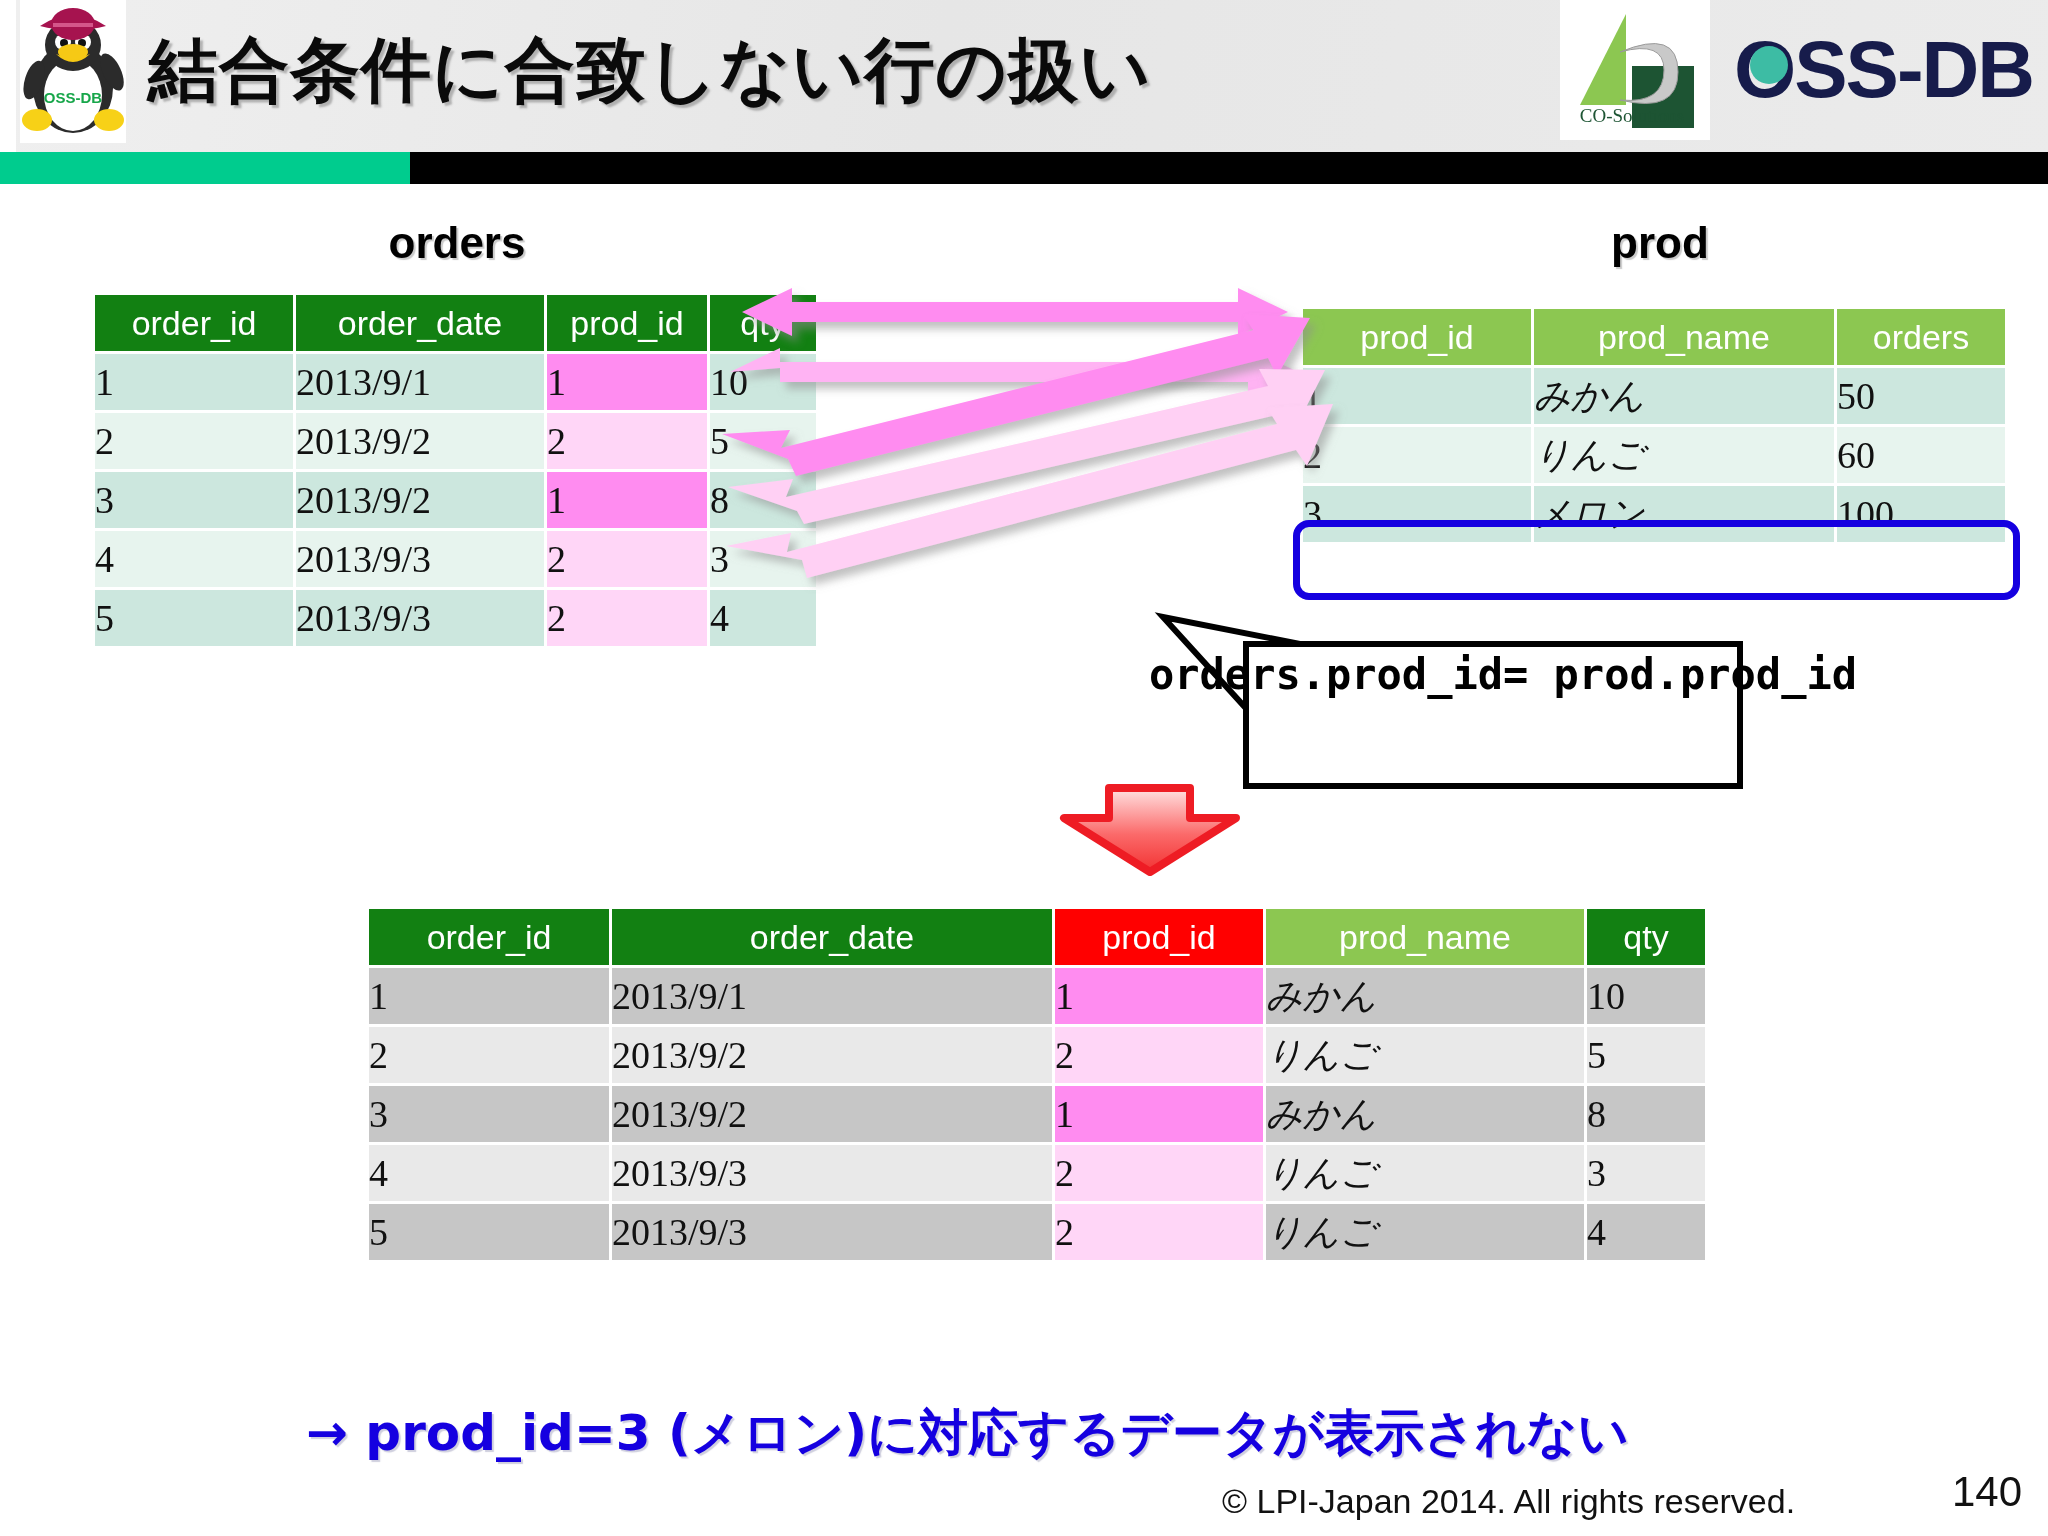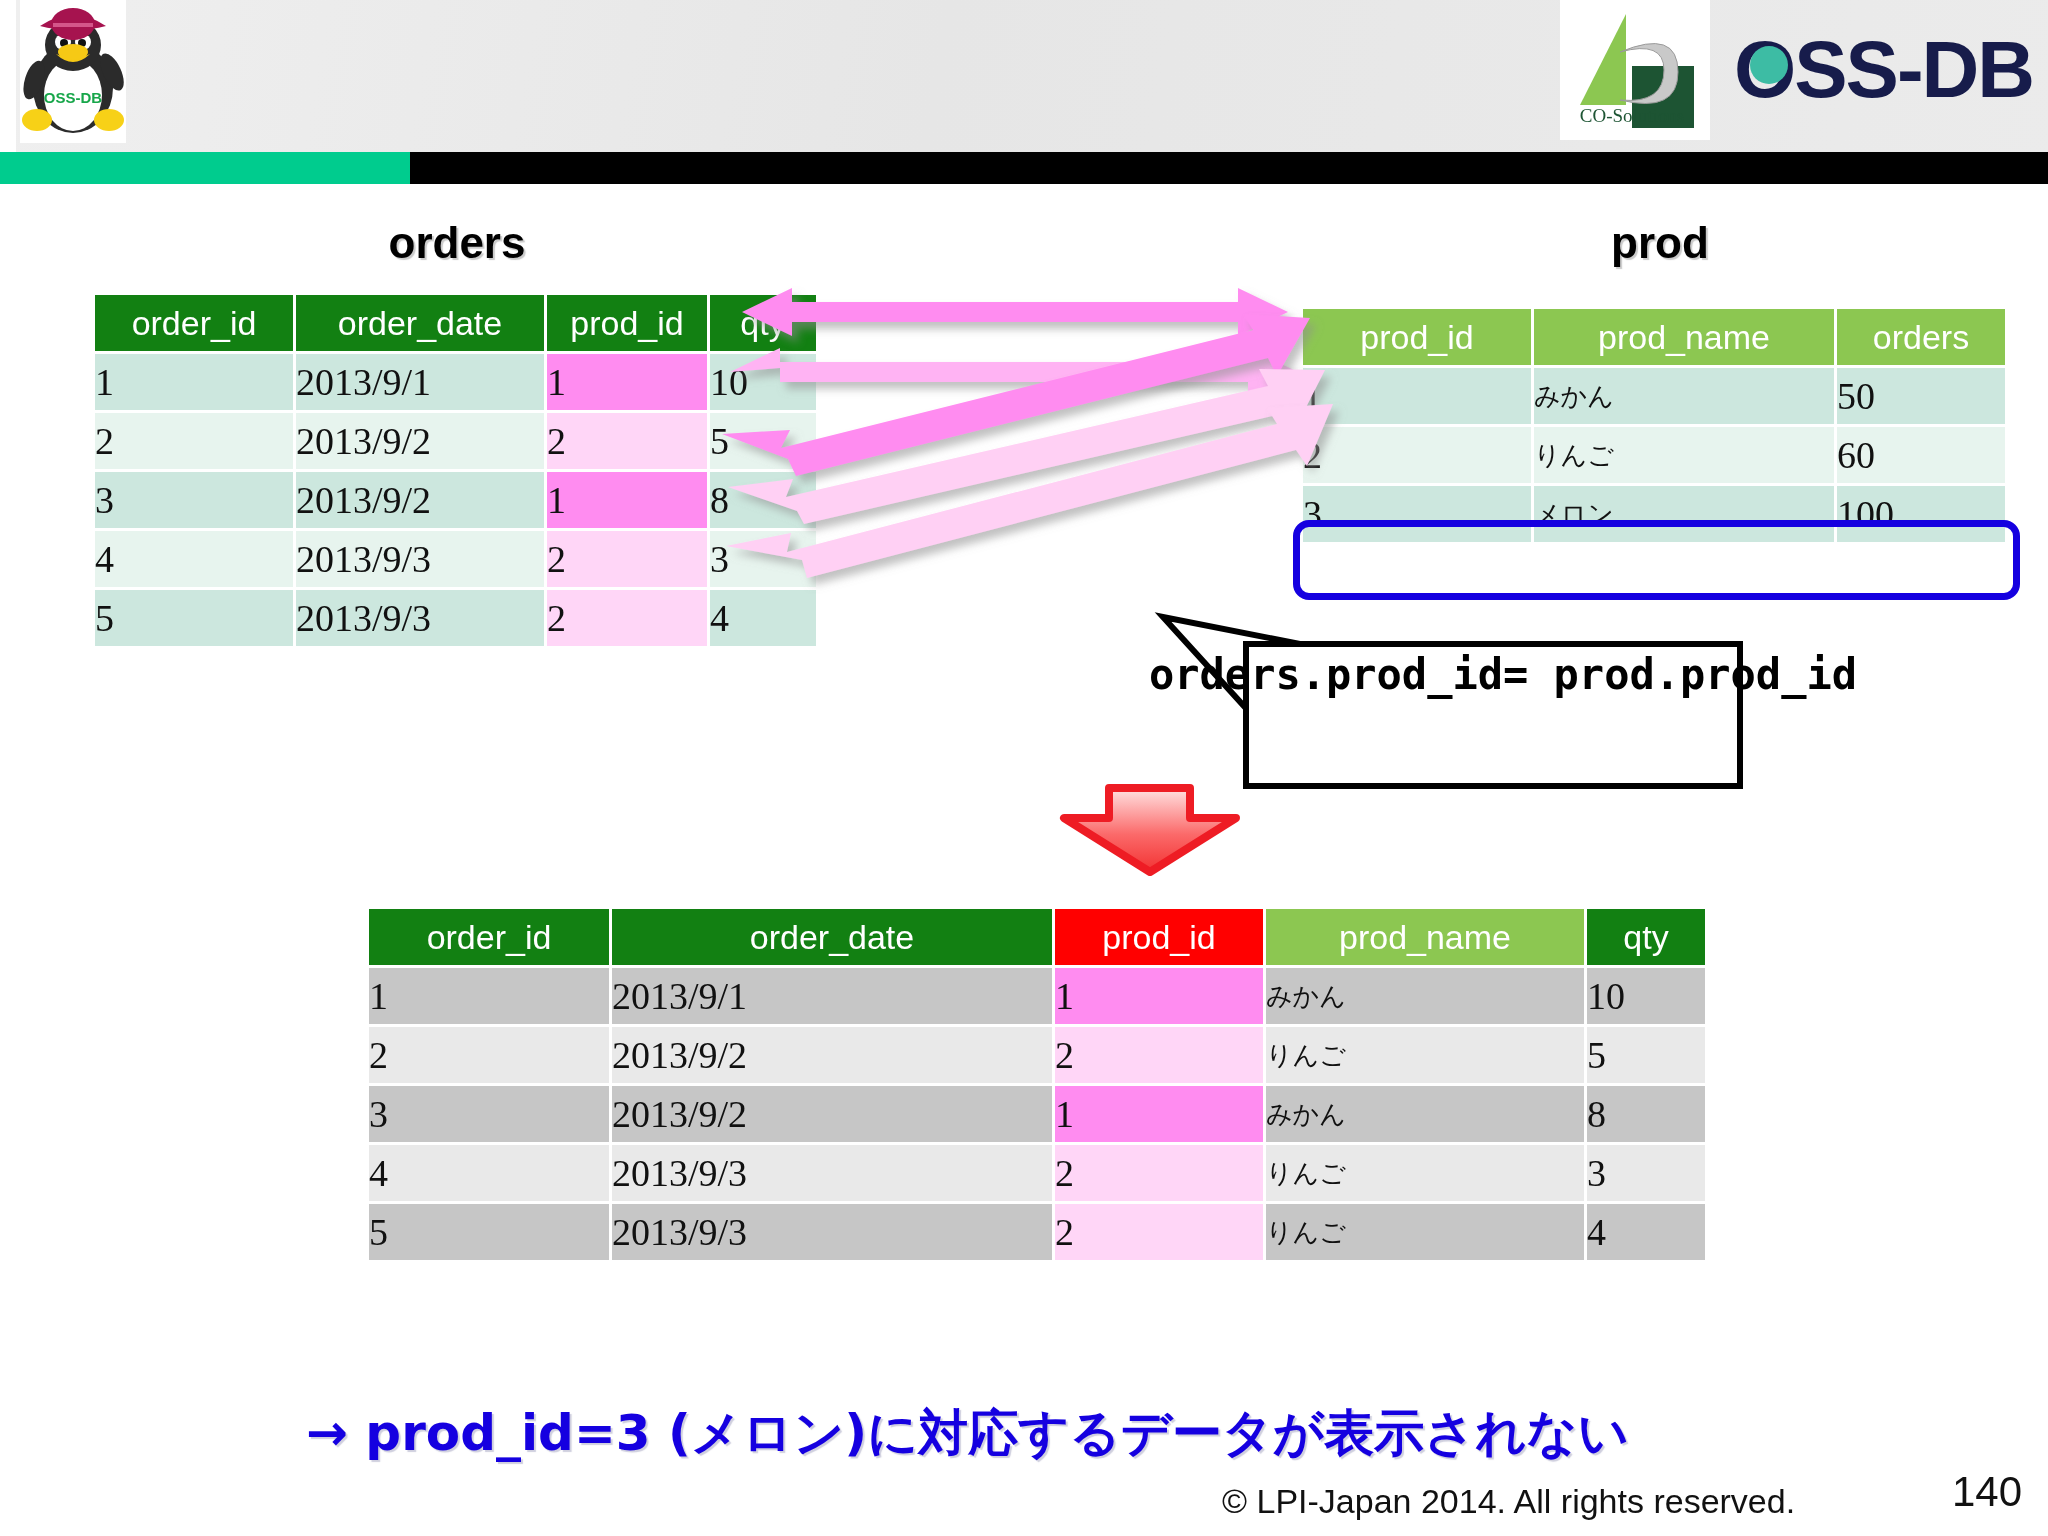--- a/index.html
+++ b/index.html
@@ -31,21 +31,21 @@
   .cap{position:absolute;font-size:44px;font-weight:bold;color:#000;
        text-shadow:2px 2px 1px rgba(150,150,150,.5);}
 
   .hd{color:#fff;font-size:34px;font-weight:normal;text-align:center;height:56px;
       line-height:56px;font-family:"Liberation Sans",sans-serif;}
   .hd-dk{background:#128012;}
   .hd-lt{background:#8cc751;}
   .hd-red{background:#ff0000;}
   .cell{font-size:38px;color:#111;height:56px;line-height:56px;padding-left:14px;
         font-family:"Liberation Serif","DejaVu Serif",serif;}
-  .cell-jp{font-family:"DejaVu Sans","Liberation Sans",sans-serif;font-size:26px;}
+  .cell-jp{font-family:"DejaVu Sans","Liberation Sans",sans-serif;font-size:36px;font-style:italic;}
 
   
   .teal-a{background:#cce7de;}
   .teal-b{background:#e7f4ee;}
   .pink-a{background:#ff8cf0;}
   .pink-b{background:#ffd6f7;}
 
   
   .gry-a{background:#c6c6c6;}
   .gry-b{background:#e9e9e9;}
@@ -97,20 +97,21 @@
       <rect x="33" y="23" width="40" height="4" fill="#d4568a"></rect>
       <rect x="30" y="86" width="46" height="22" rx="3" fill="#fff"></rect>
       <text x="53" y="103" font-size="15" font-weight="bold" fill="#17a64a" text-anchor="middle" font-family="Liberation Sans, sans-serif">OSS-DB</text>
       <ellipse cx="17" cy="120" rx="15" ry="11" fill="#f7d117"></ellipse>
       <ellipse cx="89" cy="120" rx="15" ry="11" fill="#f7d117"></ellipse>
       <ellipse cx="14" cy="80" rx="9" ry="20" fill="#2b2b2b" transform="rotate(18 14 80)"></ellipse>
       <ellipse cx="92" cy="72" rx="9" ry="20" fill="#2b2b2b" transform="rotate(-25 92 72)"></ellipse>
     </svg>
   </div>
 
+  <div id="slide-title">結合条件に合致しない行の扱い</div>
 
   <div id="co-solutions">
     <svg width="150" height="140" viewBox="0 0 150 140">
       <polygon points="20,105 66,14 66,105" fill="#8cc751"></polygon>
       <rect x="72" y="66" width="62" height="62" fill="#1d5433"></rect>
       <path d="M60 52 Q118 28 118 72 Q118 114 60 100 Q104 104 104 70 Q104 40 60 52 Z" fill="#c9c9c9" stroke="#9a9a9a" stroke-width="1"></path>
       <text x="72" y="122" font-size="19" fill="#1d5433" text-anchor="middle" font-family="Liberation Serif, serif">CO-Solutions</text>
     </svg>
   </div>
 

